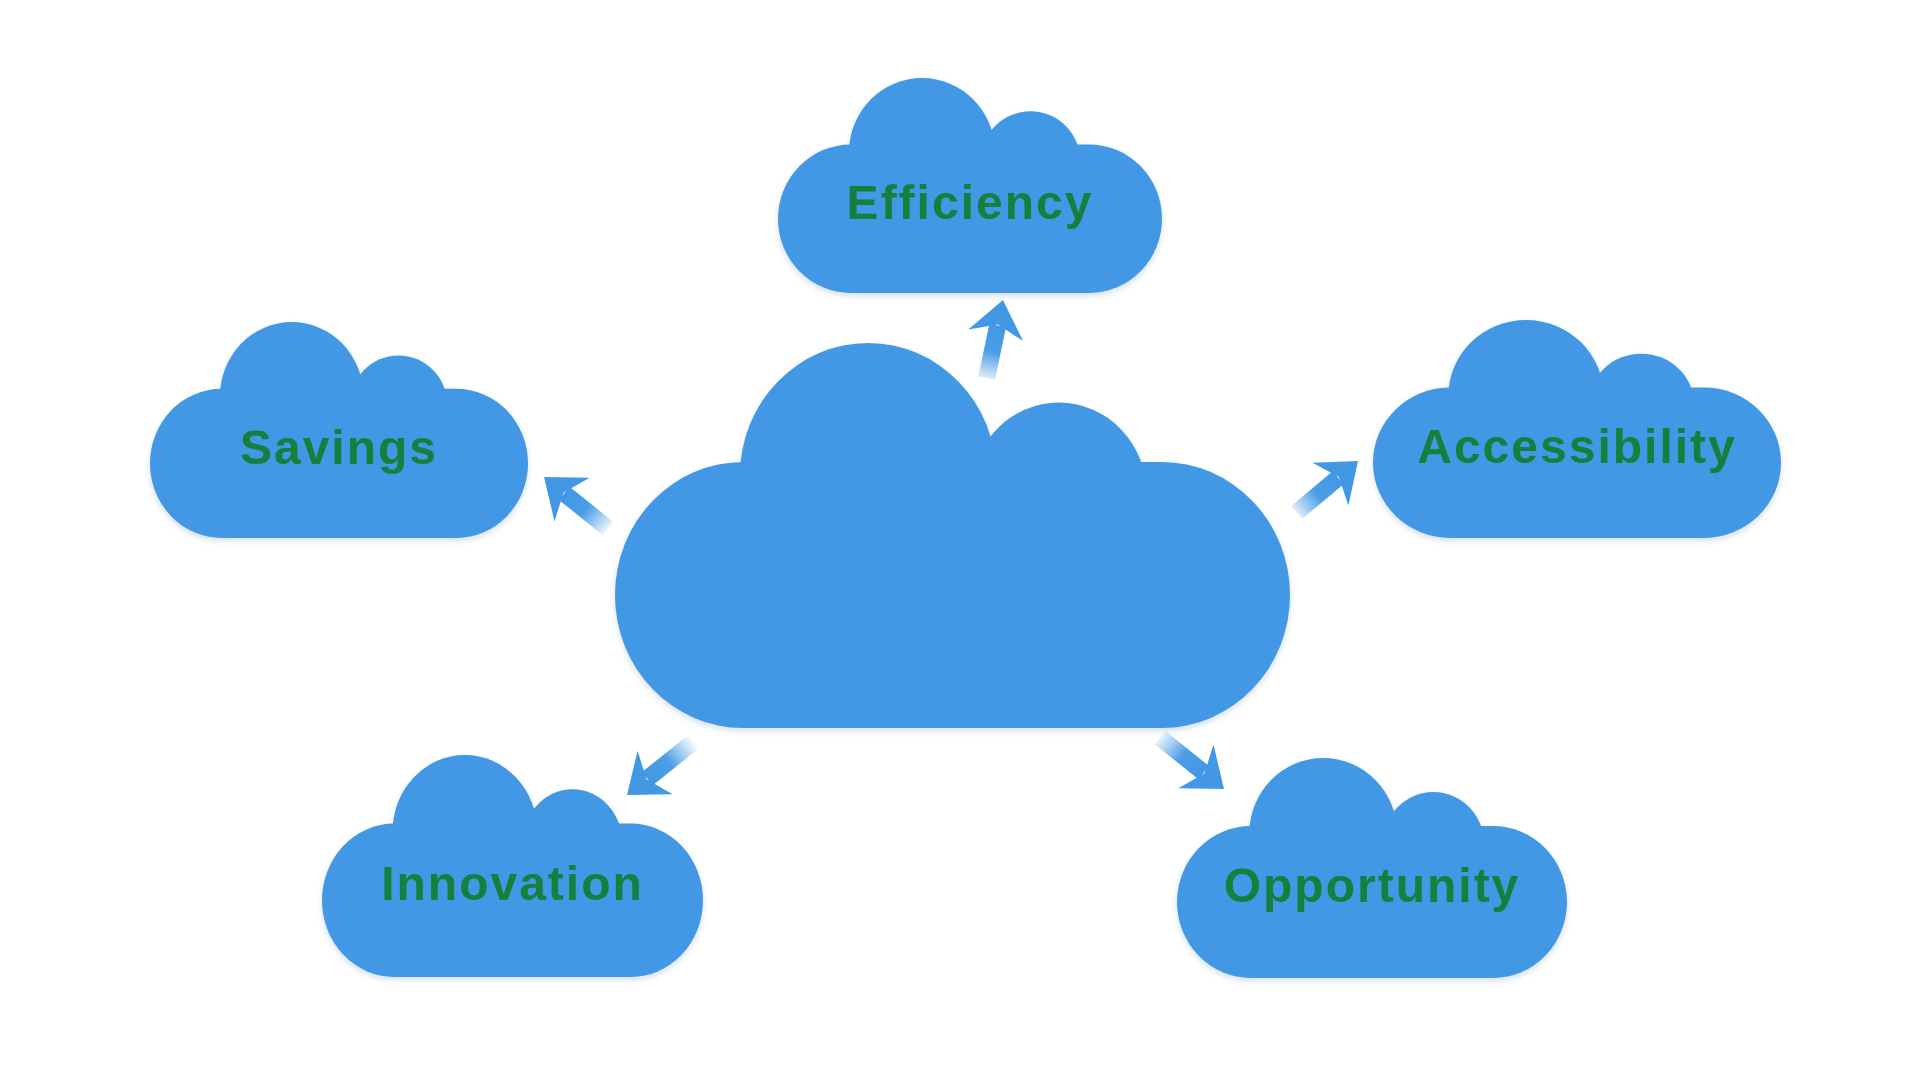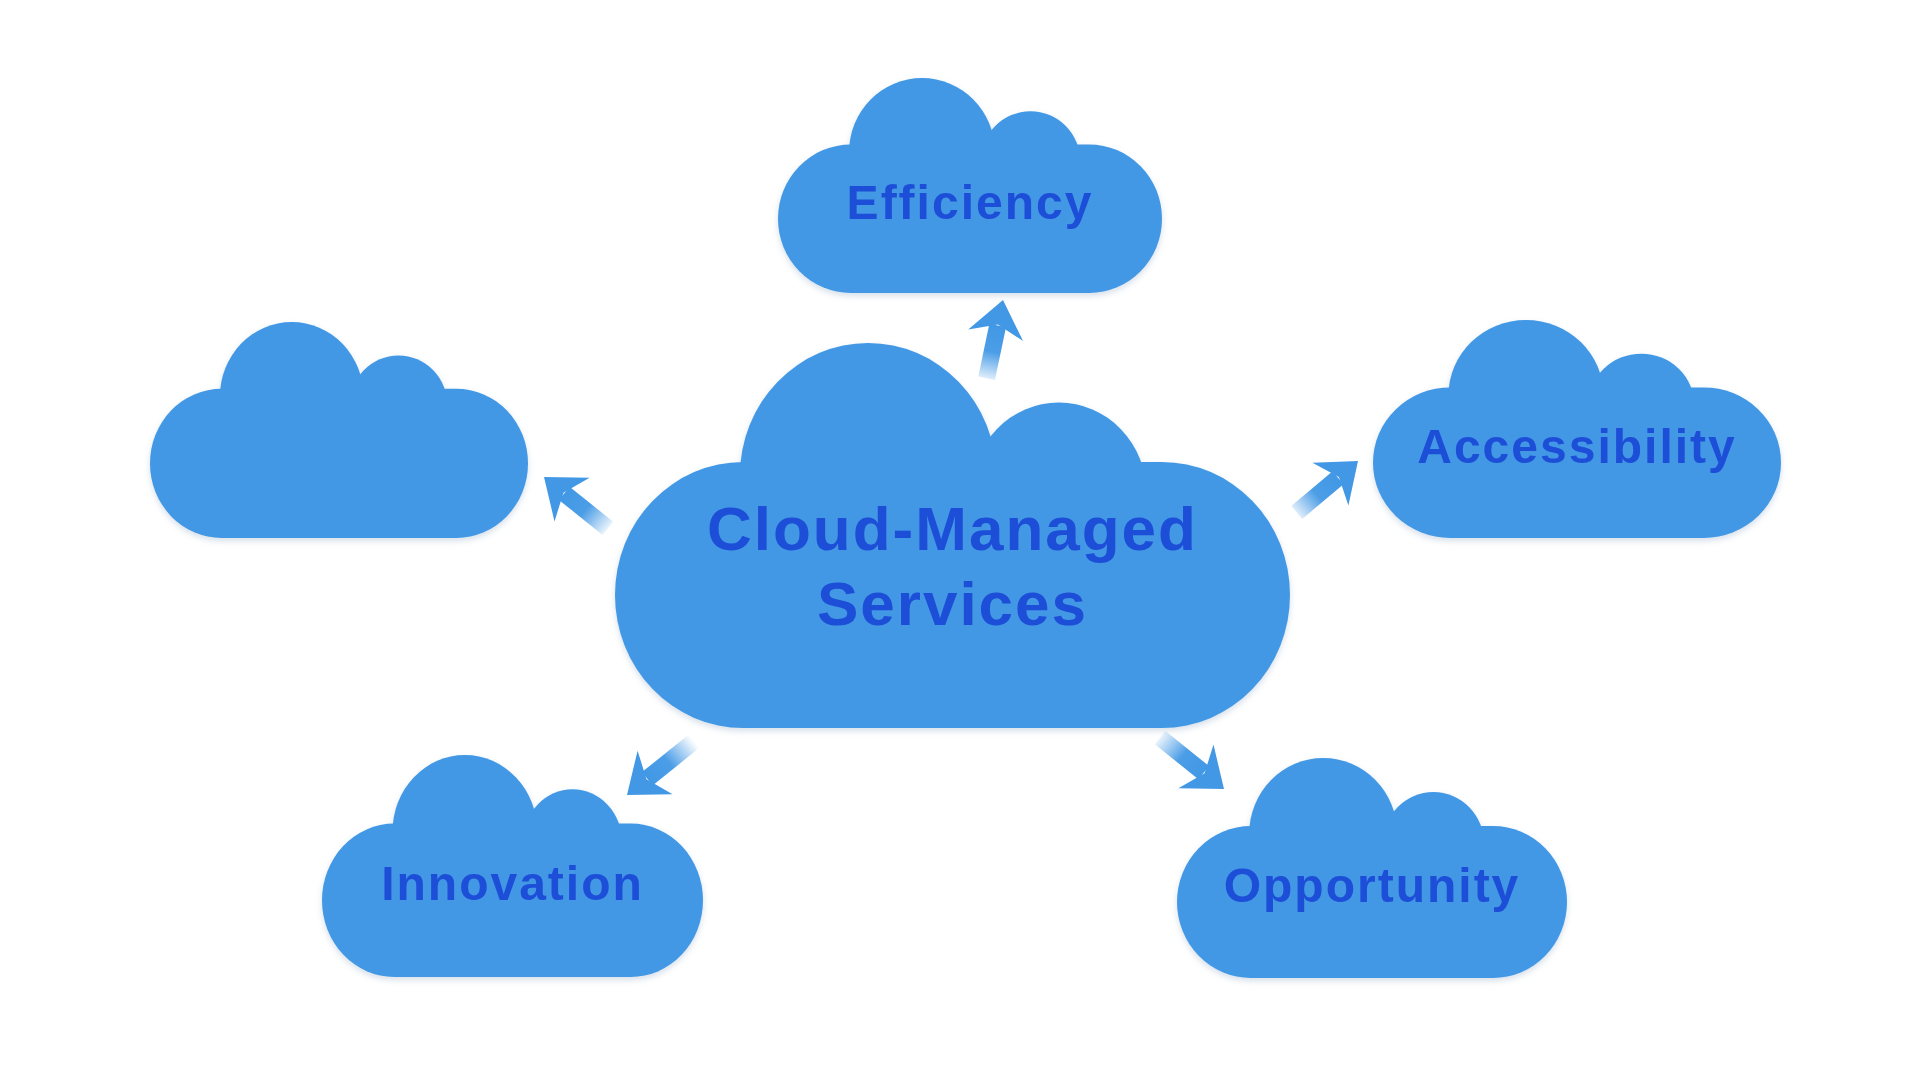--- a/index.html
+++ b/index.html
@@ -12,21 +12,21 @@
     position:absolute;left:0;top:0;width:100%;height:100%;
     filter:drop-shadow(0 3px 3px rgba(70,110,160,0.22));
   }
   .cloud-fill{fill:#4298e5;}
   .cloud-label-wrap{
     position:absolute;left:0;top:16%;width:100%;height:84%;
     display:flex;flex-direction:column;align-items:center;justify-content:center;
     pointer-events:none;
   }
   .cloud-label{
-    color:#1d4ed8;font-weight:700;letter-spacing:2px;
+    color:#15803d;font-weight:700;letter-spacing:2px;
     font-size:48px;line-height:1.15;text-align:center;white-space:nowrap;
   }
   .cloud-central .cloud-label{font-size:62px;letter-spacing:2px;line-height:1.22;}
   
   .cloud-central      {left:615px;  top:343px; width:675px; height:385px;}
   .cloud-efficiency   {left:778px;  top:78px;  width:384px; height:215px;}
   .cloud-savings      {left:150px;  top:322px; width:378px; height:216px;}
   .cloud-accessibility{left:1373px; top:320px; width:408px; height:218px;}
   .cloud-innovation   {left:322px;  top:755px; width:381px; height:222px;}
   .cloud-opportunity  {left:1177px; top:758px; width:390px; height:220px;}
@@ -67,43 +67,42 @@
       <path d="M0,26 L0,82" stroke="url(#shaftFade)" stroke-width="17" fill="none"></path>
     </g>
   </svg>
 
   <div class="cloud cloud-central">
     <svg class="cloud-shape" viewBox="0 0 400 220" preserveAspectRatio="none" aria-hidden="true">
       <rect class="cloud-fill" x="0" y="68" width="400" height="152" rx="76"></rect>
       <circle class="cloud-fill" cx="150" cy="76" r="76"></circle>
       <circle class="cloud-fill" cx="263" cy="86" r="52"></circle>
     </svg>
-    <div class="cloud-label-wrap">
-      <div class="cloud-label">Cloud-Managed</div>
-      <div class="cloud-label">Services</div>
-    </div>
   </div>
 
   <div class="cloud cloud-efficiency">
     <svg class="cloud-shape" viewBox="0 0 400 220" preserveAspectRatio="none" aria-hidden="true">
       <rect class="cloud-fill" x="0" y="68" width="400" height="152" rx="76"></rect>
       <circle class="cloud-fill" cx="150" cy="76" r="76"></circle>
       <circle class="cloud-fill" cx="263" cy="86" r="52"></circle>
     </svg>
     <div class="cloud-label-wrap">
       <div class="cloud-label">Efficiency</div>
     </div>
   </div>
 
   <div class="cloud cloud-savings">
     <svg class="cloud-shape" viewBox="0 0 400 220" preserveAspectRatio="none" aria-hidden="true">
       <rect class="cloud-fill" x="0" y="68" width="400" height="152" rx="76"></rect>
       <circle class="cloud-fill" cx="150" cy="76" r="76"></circle>
       <circle class="cloud-fill" cx="263" cy="86" r="52"></circle>
     </svg>
+    <div class="cloud-label-wrap">
+      <div class="cloud-label">Savings</div>
+    </div>
   </div>
 
   <div class="cloud cloud-accessibility">
     <svg class="cloud-shape" viewBox="0 0 400 220" preserveAspectRatio="none" aria-hidden="true">
       <rect class="cloud-fill" x="0" y="68" width="400" height="152" rx="76"></rect>
       <circle class="cloud-fill" cx="150" cy="76" r="76"></circle>
       <circle class="cloud-fill" cx="263" cy="86" r="52"></circle>
     </svg>
     <div class="cloud-label-wrap">
       <div class="cloud-label">Accessibility</div>

